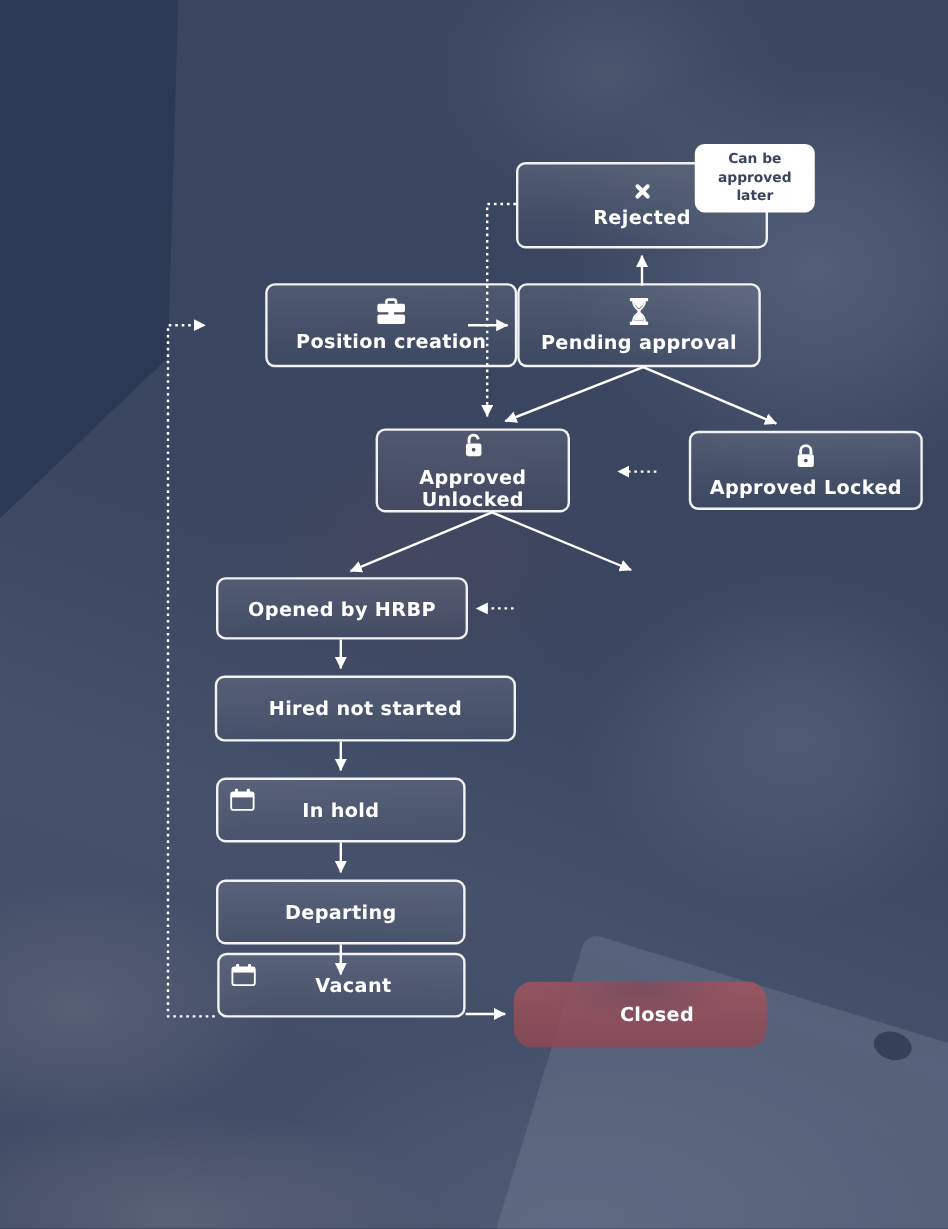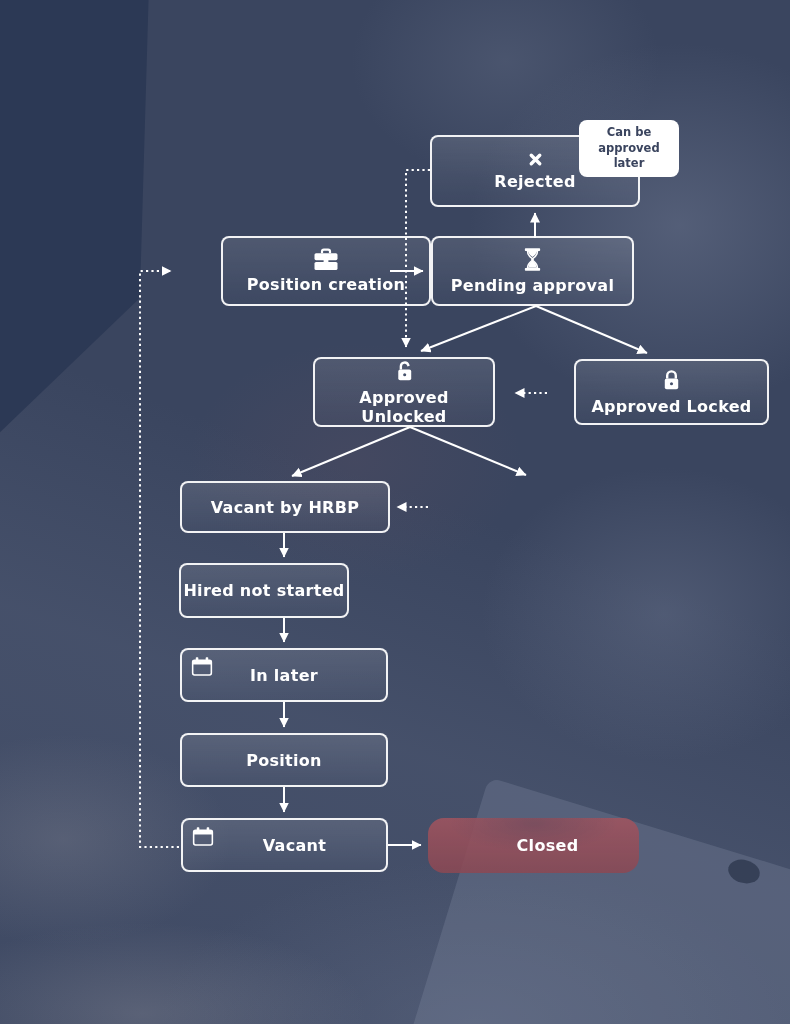--- a/index.html
+++ b/index.html
@@ -40,28 +40,28 @@
   .node .icon-corner{position:absolute;left:9px;top:6px;}
   .node--closed{border:none;border-radius:16px;
     background:
       radial-gradient(ellipse 120px 40px at 50% 10%, rgba(90,70,90,0.45), transparent 70%),
       linear-gradient(180deg, rgba(160,84,95,0.88), rgba(140,72,83,0.85)); padding-left: 28px;}
 
   
   .n-rejected {left:430px;top:135px;width:210px;height:72px;}
   .n-position {left:180px;top:236px;width:210px;height:70px;margin-left:41px;}
   .n-pending  {left:431px;top:236px;width:203px;height:70px;}
-  .n-unlocked {left:313px;top:357px;width:182px;height:70px;}
+  .n-unlocked {left:313px;top:357px;width:162px;height:70px;}
   .n-locked   {left:549px;top:359px;width:195px;height:66px;margin-left:25px;}
   .n-opened   {left:180px;top:481px;width:210px;height:52px;}
   .n-onhold   {left:430px;top:481px;width:210px;height:52px;}
-  .n-hired    {left:179px;top:563px;width:170px;height:55px;}
+  .n-hired    {left:179px;top:563px;width:251px;height:55px;}
   .n-inseat   {left:180px;top:648px;width:208px;height:54px;}
   .n-departing{left:180px;top:733px;width:208px;height:54px;}
-  .n-vacant   {left:181px;top:818px;width:207px;height:54px;padding-left:20px;}
+  .n-vacant   {left:181px;top:794px;width:207px;height:54px;padding-left:20px;}
   .n-closed   {left:428px;top:818px;width:211px;height:55px;}
 
   
   .tooltip{position:absolute;left:579px;top:120px;width:100px;z-index:3;box-sizing:border-box;
     background:#ffffff;color:#3a445e;border-radius:8px;padding:5px 4px;
     font-size:11.5px;font-weight:600;line-height:1.35;text-align:center;}
 </style>
 </head>
 <body>
 
@@ -149,42 +149,42 @@
       <svg width="23" height="25" viewBox="0 0 24 26">
         <path d="M7.5 11 V8 a4.5 4.5 0 0 1 9 0 v3" fill="none" stroke="#fff" stroke-width="2.5"></path>
         <rect x="5" y="11" width="14" height="11" rx="2" fill="#fff"></rect>
         <circle cx="12" cy="16.4" r="1.6" fill="#46516b"></circle>
       </svg>
     </span>
     <span class="label">Approved Locked</span>
   </div>
 
   <div class="node n-opened">
-    <span class="label">Vacant by HRBP</span>
+    <span class="label">Opened by HRBP</span>
   </div>
 
 
   <div class="node n-hired">
     <span class="label">Hired not started</span>
   </div>
 
   <div class="node n-inseat">
     <span class="icon icon-corner">
       <svg width="22" height="21" viewBox="0 0 24 22">
         <rect x="1.8" y="4.2" width="20.4" height="16" rx="2" fill="none" stroke="#fff" stroke-width="1.7"></rect>
         <rect x="1.8" y="4.2" width="20.4" height="4.6" fill="#fff"></rect>
         <rect x="5.2" y="1" width="2.8" height="5.4" rx="0.8" fill="#fff"></rect>
         <rect x="16" y="1" width="2.8" height="5.4" rx="0.8" fill="#fff"></rect>
       </svg>
     </span>
-    <span class="label">In later</span>
+    <span class="label">In hold</span>
   </div>
 
   <div class="node n-departing">
-    <span class="label">Position</span>
+    <span class="label">Departing</span>
   </div>
 
   <div class="node n-vacant">
     <span class="icon icon-corner">
       <svg width="22" height="21" viewBox="0 0 24 22">
         <rect x="1.8" y="4.2" width="20.4" height="16" rx="2" fill="none" stroke="#fff" stroke-width="1.7"></rect>
         <rect x="1.8" y="4.2" width="20.4" height="4.6" fill="#fff"></rect>
         <rect x="5.2" y="1" width="2.8" height="5.4" rx="0.8" fill="#fff"></rect>
         <rect x="16" y="1" width="2.8" height="5.4" rx="0.8" fill="#fff"></rect>
       </svg>

